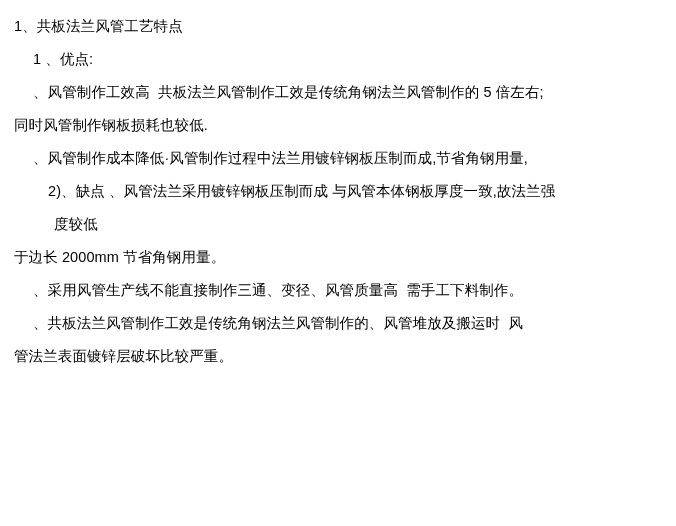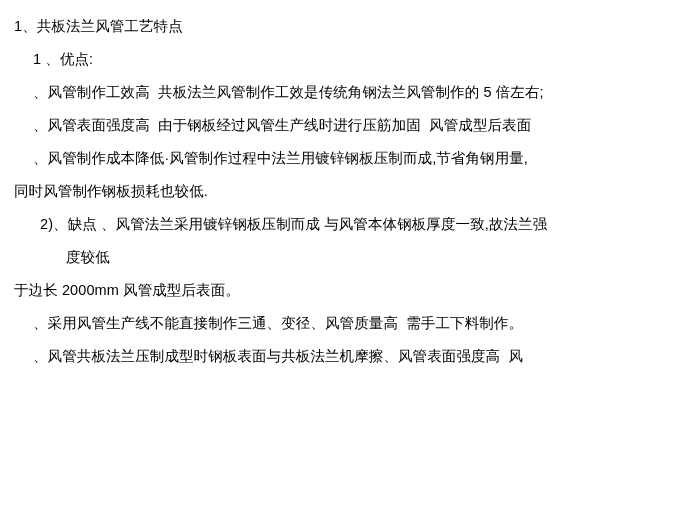--- a/index.html
+++ b/index.html
@@ -22,31 +22,31 @@
     padding: 10px 14px 0 14px;
   }
   .line {
     font-size: 14.5px;
     line-height: 33px;
     white-space: pre-wrap;
     letter-spacing: 0.1px;
   }
   .indent-0 { margin-left: 0; }
   .indent-1 { margin-left: 19px; }
-  .indent-2 { margin-left: 26px; }
-  .indent-3 { margin-left: 52px; }
+  .indent-2 { margin-left: 34px; }
+  .indent-3 { margin-left: 40px; }
 </style>
 </head>
 <body>
 
 <div class="page">
   <div class="line indent-0">1、共板法兰风管工艺特点</div>
   <div class="line indent-1">1 、优点:</div>
   <div class="line indent-1">、风管制作工效高  共板法兰风管制作工效是传统角钢法兰风管制作的 5 倍左右;</div>
-  <div class="line indent-1">、风管表面强度高  由于钢板经过风管生产线时进行压筋加固  风管成型后表面</div>
+  <div class="line indent-0">同时风管制作钢板损耗也较低.</div>
   <div class="line indent-1">、风管制作成本降低·风管制作过程中法兰用镀锌钢板压制而成,节省角钢用量,</div>
-  <div class="line indent-0">同时风管制作钢板损耗也较低.</div>
   <div class="line indent-2">2)、缺点 、风管法兰采用镀锌钢板压制而成 与风管本体钢板厚度一致,故法兰强</div>
   <div class="line indent-3">度较低</div>
-  <div class="line indent-0">于边长 2000mm 风管成型后表面。</div>
+  <div class="line indent-0">于边长 2000mm 节省角钢用量。</div>
   <div class="line indent-1">、采用风管生产线不能直接制作三通、变径、风管质量高  需手工下料制作。</div>
-  <div class="line indent-1">、风管共板法兰压制成型时钢板表面与共板法兰机摩擦、风管表面强度高  风</div>
+  <div class="line indent-1">、共板法兰风管制作工效是传统角钢法兰风管制作的、风管堆放及搬运时  风</div>
+  <div class="line indent-0">管法兰表面镀锌层破坏比较严重。</div>
 </div>
 
 </body></html>

